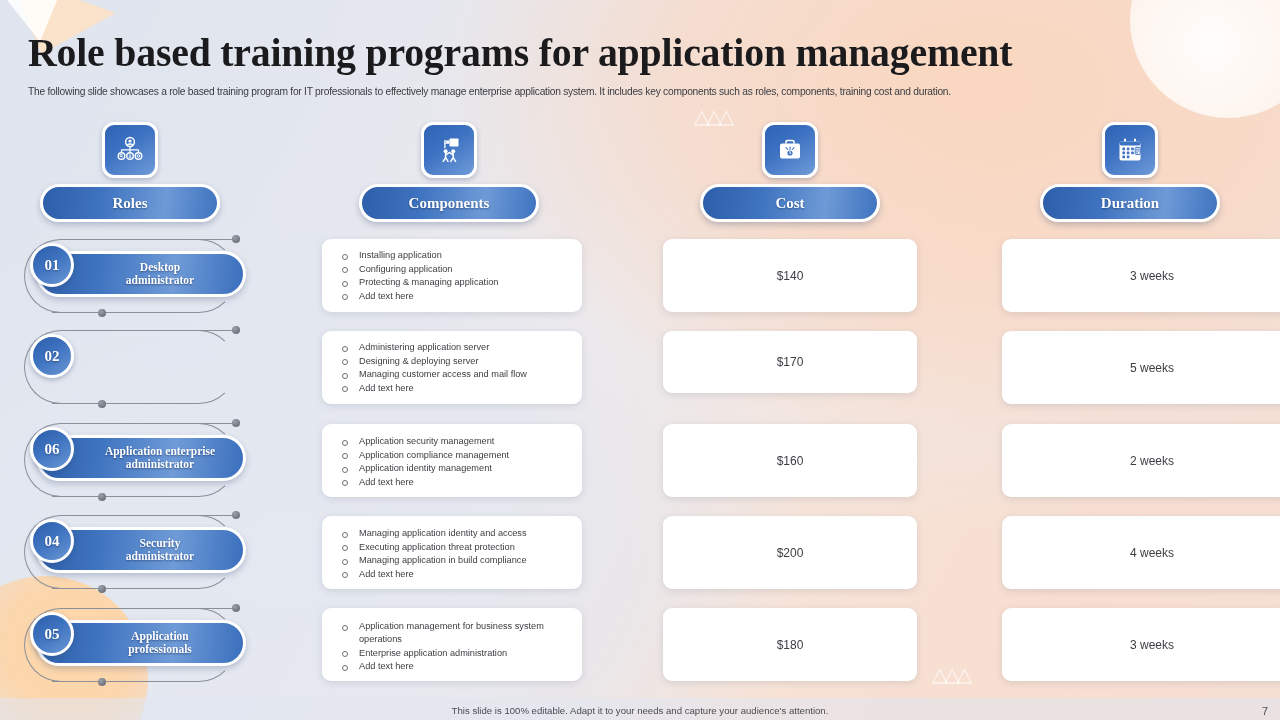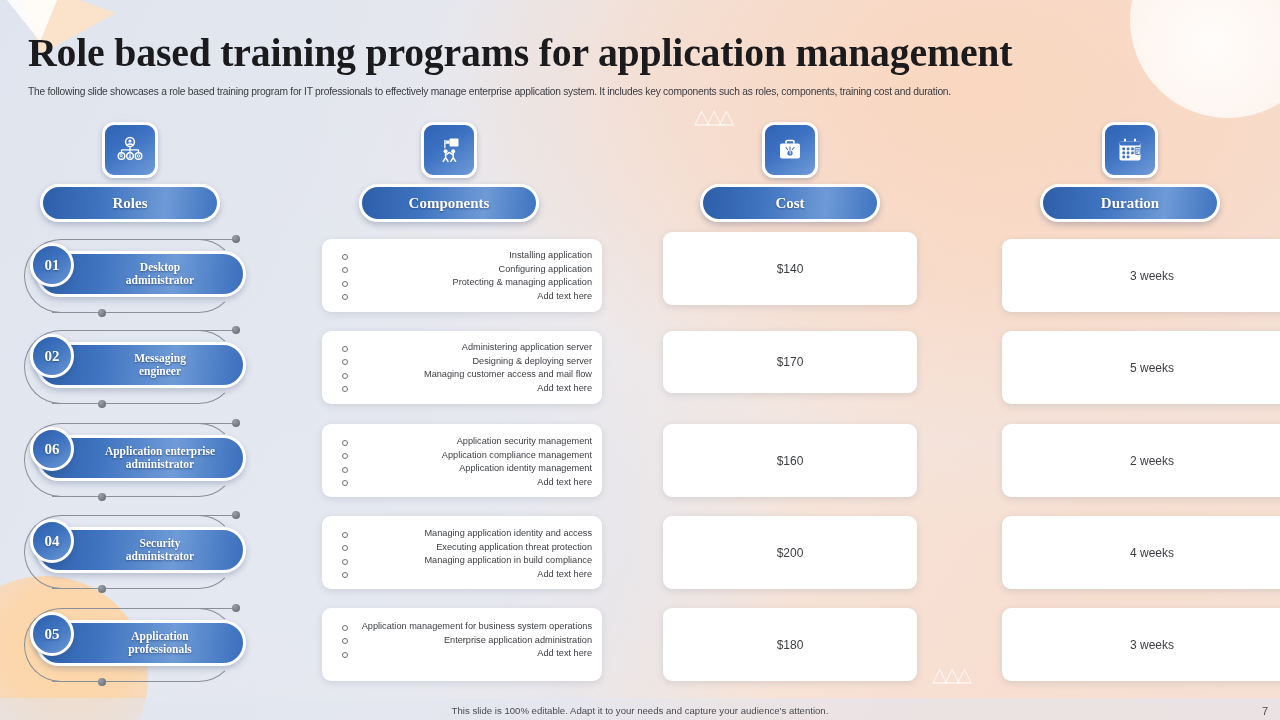--- a/index.html
+++ b/index.html
@@ -169,21 +169,21 @@
     z-index: 2;
   }
 
   
   .card {
     position: absolute;
     background: #ffffff;
     border-radius: 9px;
     box-shadow: 0 2px 7px rgba(90,100,125,0.17);
   }
-  .card.comp { left: 322px; width: 280px; text-align: right; }
+  .card.comp { left: 322px; width: 260px; }
   .card.cost { left: 663px; width: 254px; }
   .card.dur  { left: 1002px; width: 300px; }
 
   .card.cost, .card.dur {
     display: flex; align-items: center; justify-content: center;
     font-size: 12px; color: #3b3d42;
   }
 
   .comp ul { list-style: none; padding: 0 10px 0 20px; margin: 0; }
   .comp li {
@@ -319,35 +319,29 @@
     <div class="role-num">01</div>
   </div>
   <div class="card comp" style="top:239px;height:73px;padding-top:10px;">
     <ul>
       <li>Installing application</li>
       <li>Configuring application</li>
       <li>Protecting &amp; managing  application</li>
       <li>Add text here</li>
     </ul>
   </div>
-  <div class="card cost" style="top:232px;height:73px;">$140</div>
+  <div class="card cost" style="top:239px;height:73px;">$140</div>
   <div class="card dur" style="top:239px;height:73px;">3 weeks</div>
 
   <div class="role-row" style="top:328px;">
     <div class="role-track"></div>
     <div class="role-line-top"></div>
     <div class="role-line-bot"></div>
     <div class="dot top"></div>
     <div class="dot bot"></div>
-    <div class="role-pill">
-      <div class="label">
-        <span>Messaging</span><br>
-        <span>engineer</span>
-      </div>
-    </div>
     <div class="role-num">02</div>
   </div>
   <div class="card comp" style="top:331px;height:73px;padding-top:10px;">
     <ul>
       <li>Administering application server</li>
       <li>Designing &amp; deploying server</li>
       <li>Managing  customer access and mail  flow</li>
       <li>Add text here</li>
     </ul>
   </div>

